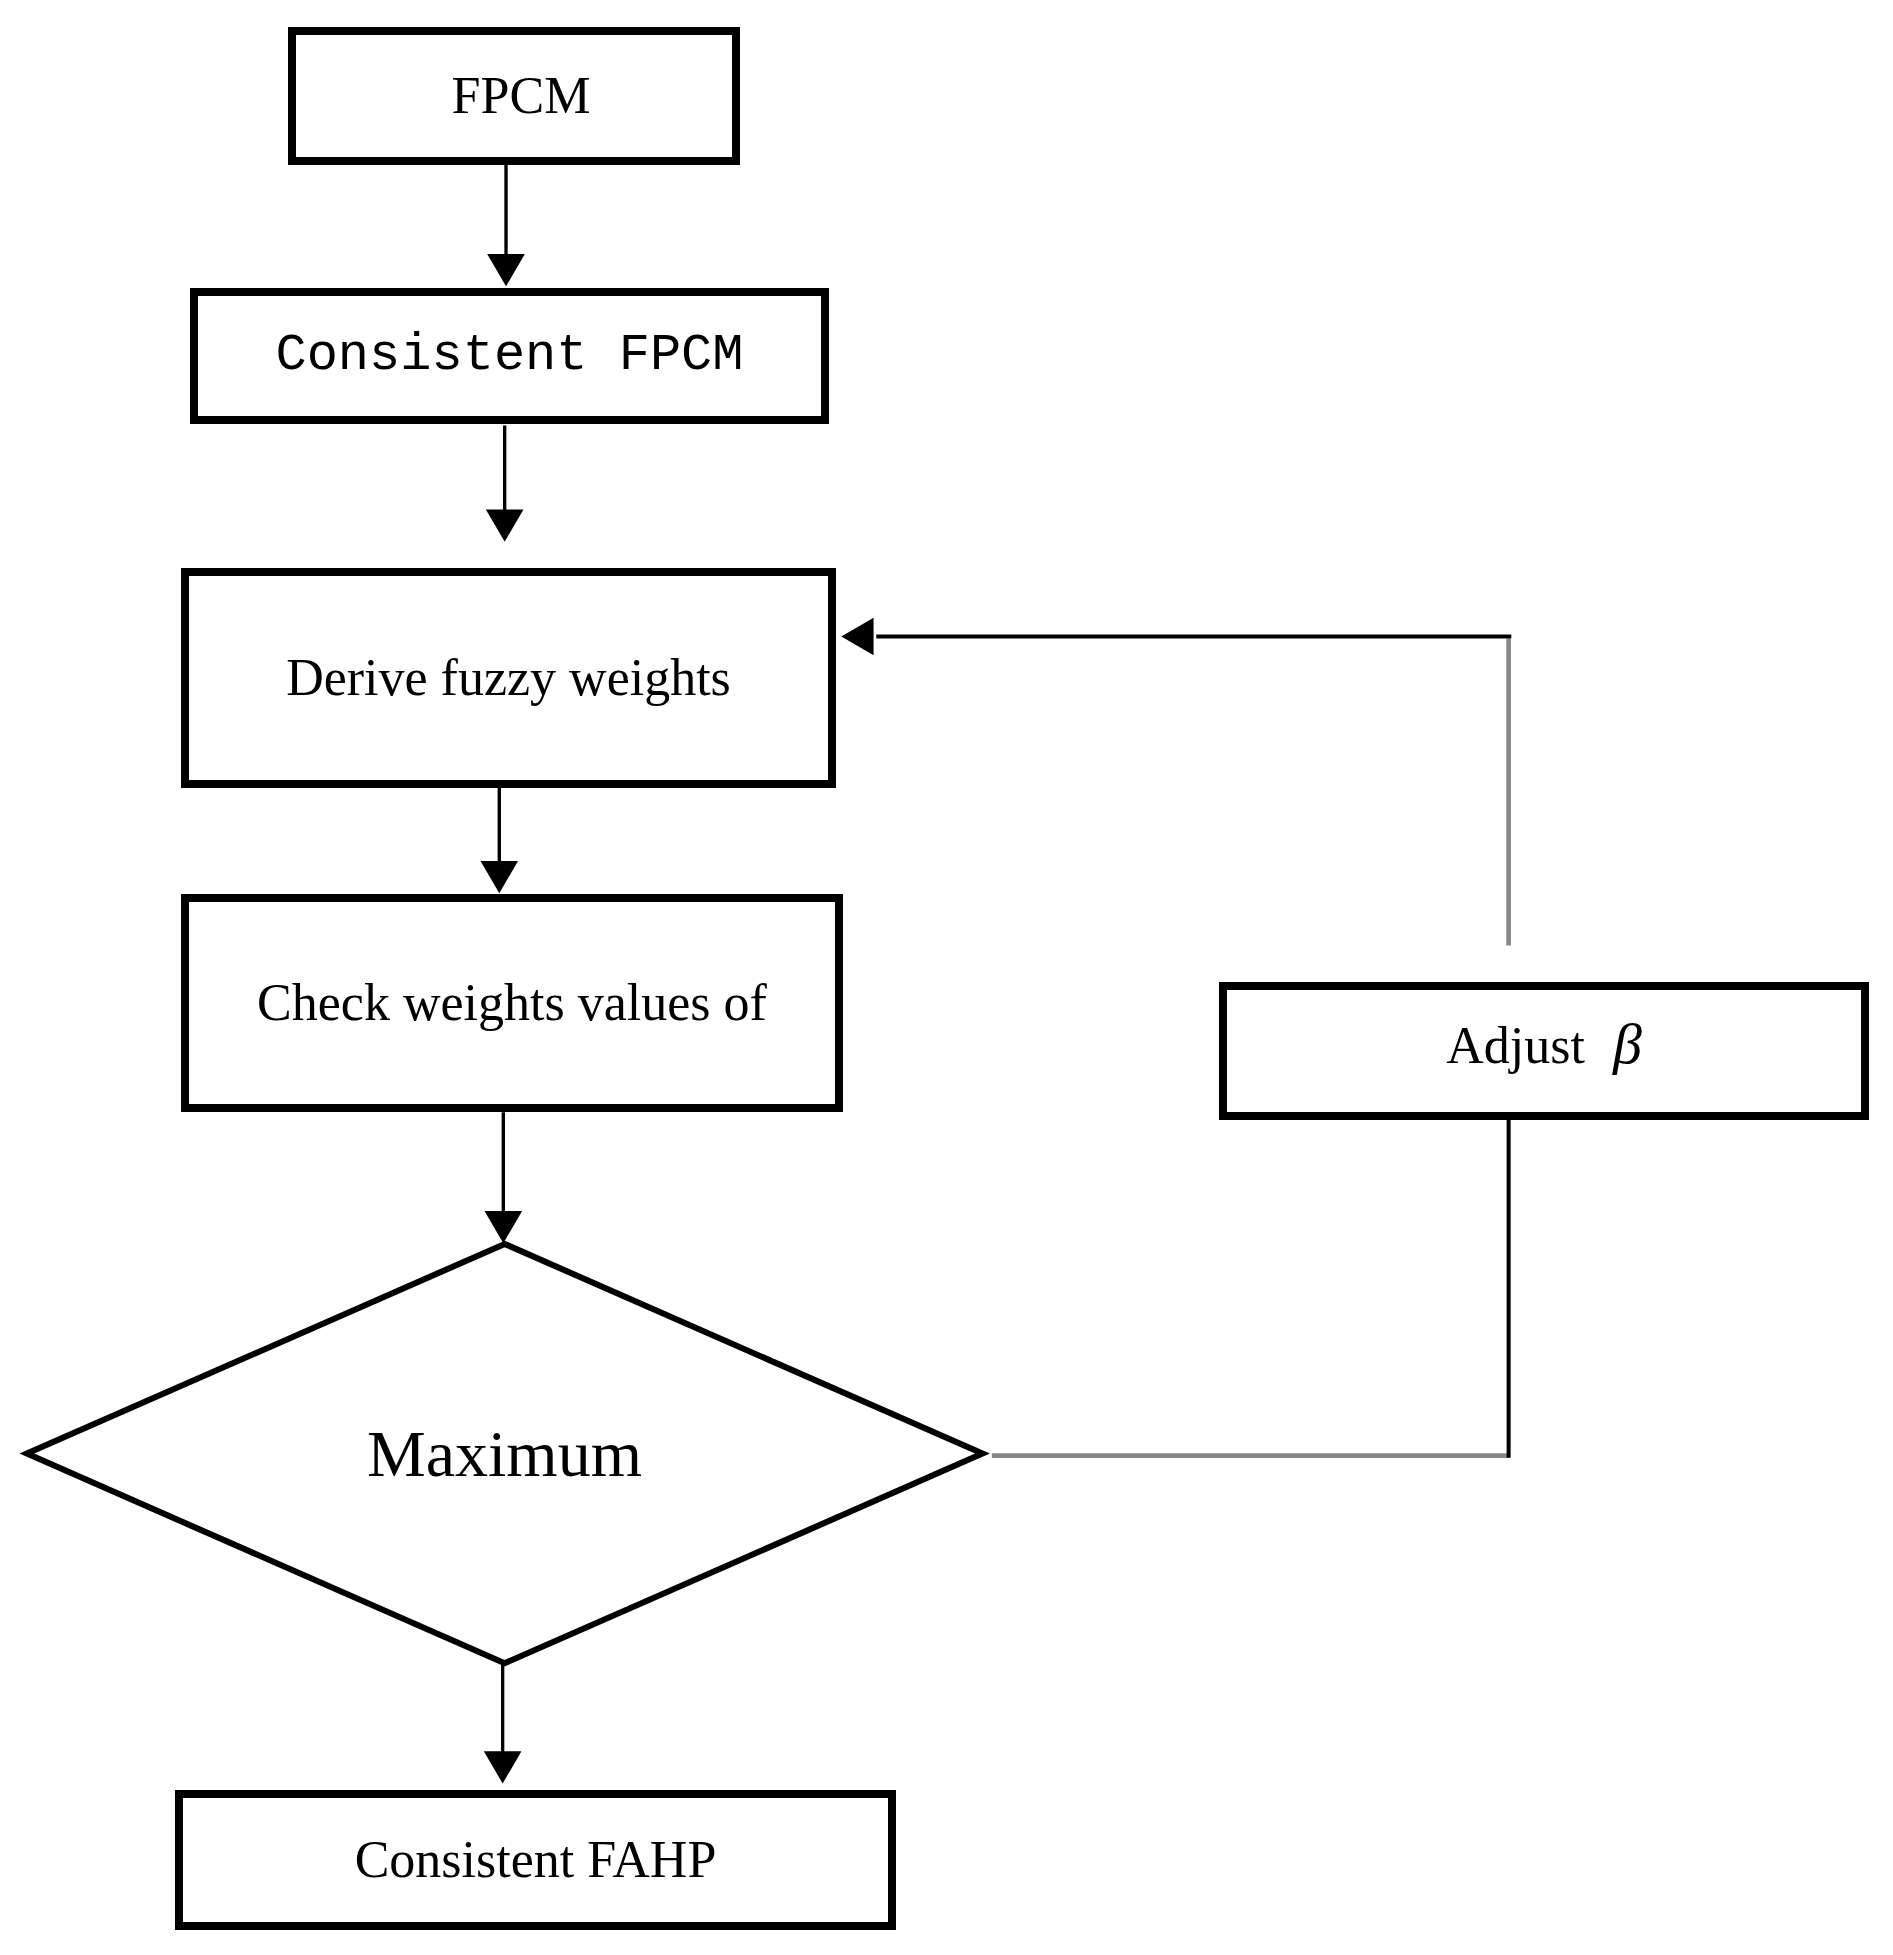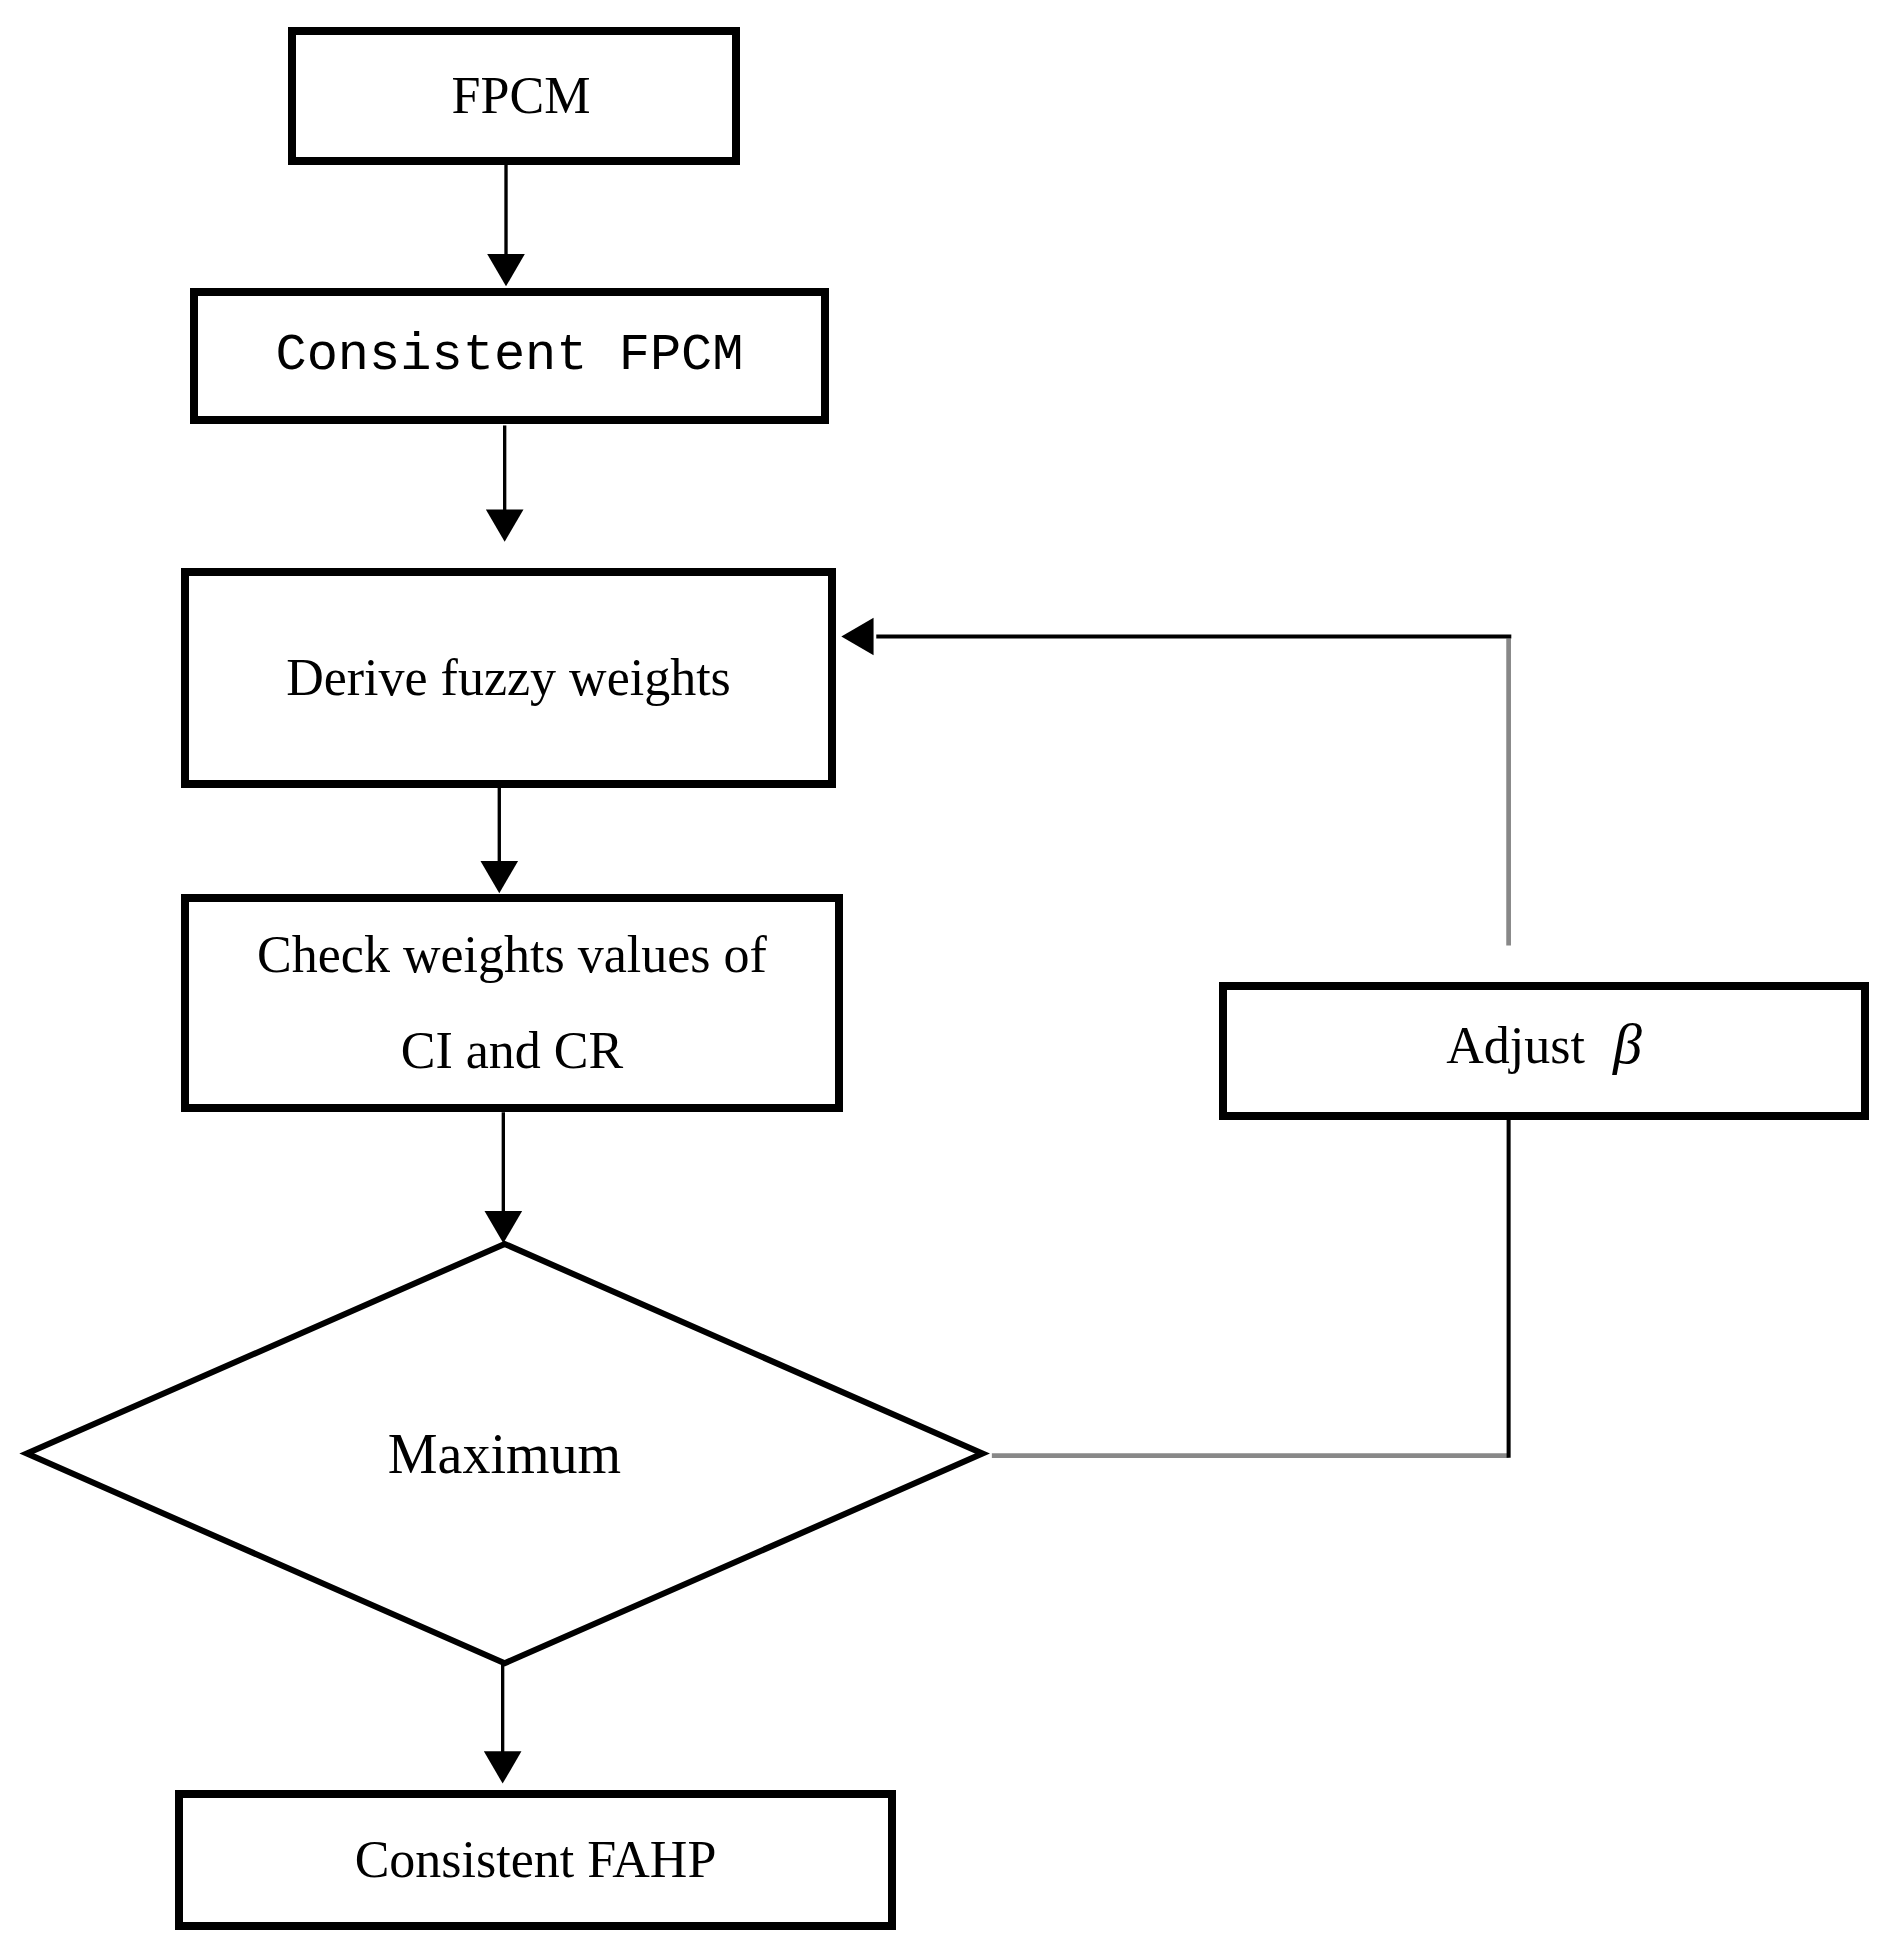--- a/index.html
+++ b/index.html
@@ -58,21 +58,21 @@
 
   #decision-label {
     position: absolute;
     left: 202px; top: 1353px;
     width: 605px; height: 202px;
     display: flex;
     flex-direction: column;
     align-items: center;
     justify-content: center;
     text-align: center;
-    font-size: 56px;
+    font-size: 66px;
     color: var(--text);
     z-index: 3;
     background: transparent;
   }
   #decision-label .nline { display: block; line-height: 1.9; }
 
   .beta-symbol {
     font-style: italic;
     margin-left: 28px;
     font-size: 58px;
@@ -130,21 +130,20 @@
 <div class="node" id="node-consistent-fpcm">
   <span class="nline">Consistent FPCM</span>
 </div>
 
 <div class="node" id="node-derive-weights">
   <span class="nline">Derive fuzzy weights</span>
 </div>
 
 <div class="node" id="node-check-values">
   <span class="nline">Check weights values of</span>
-  <span class="nline">CI and CR</span>
 </div>
 
 <div id="decision-label">
   <span class="nline">Maximum</span>
 </div>
 
 <div class="node" id="node-adjust-beta">
   <span class="nline">Adjust</span>
   <span class="nline beta-symbol">β</span>
 </div>

